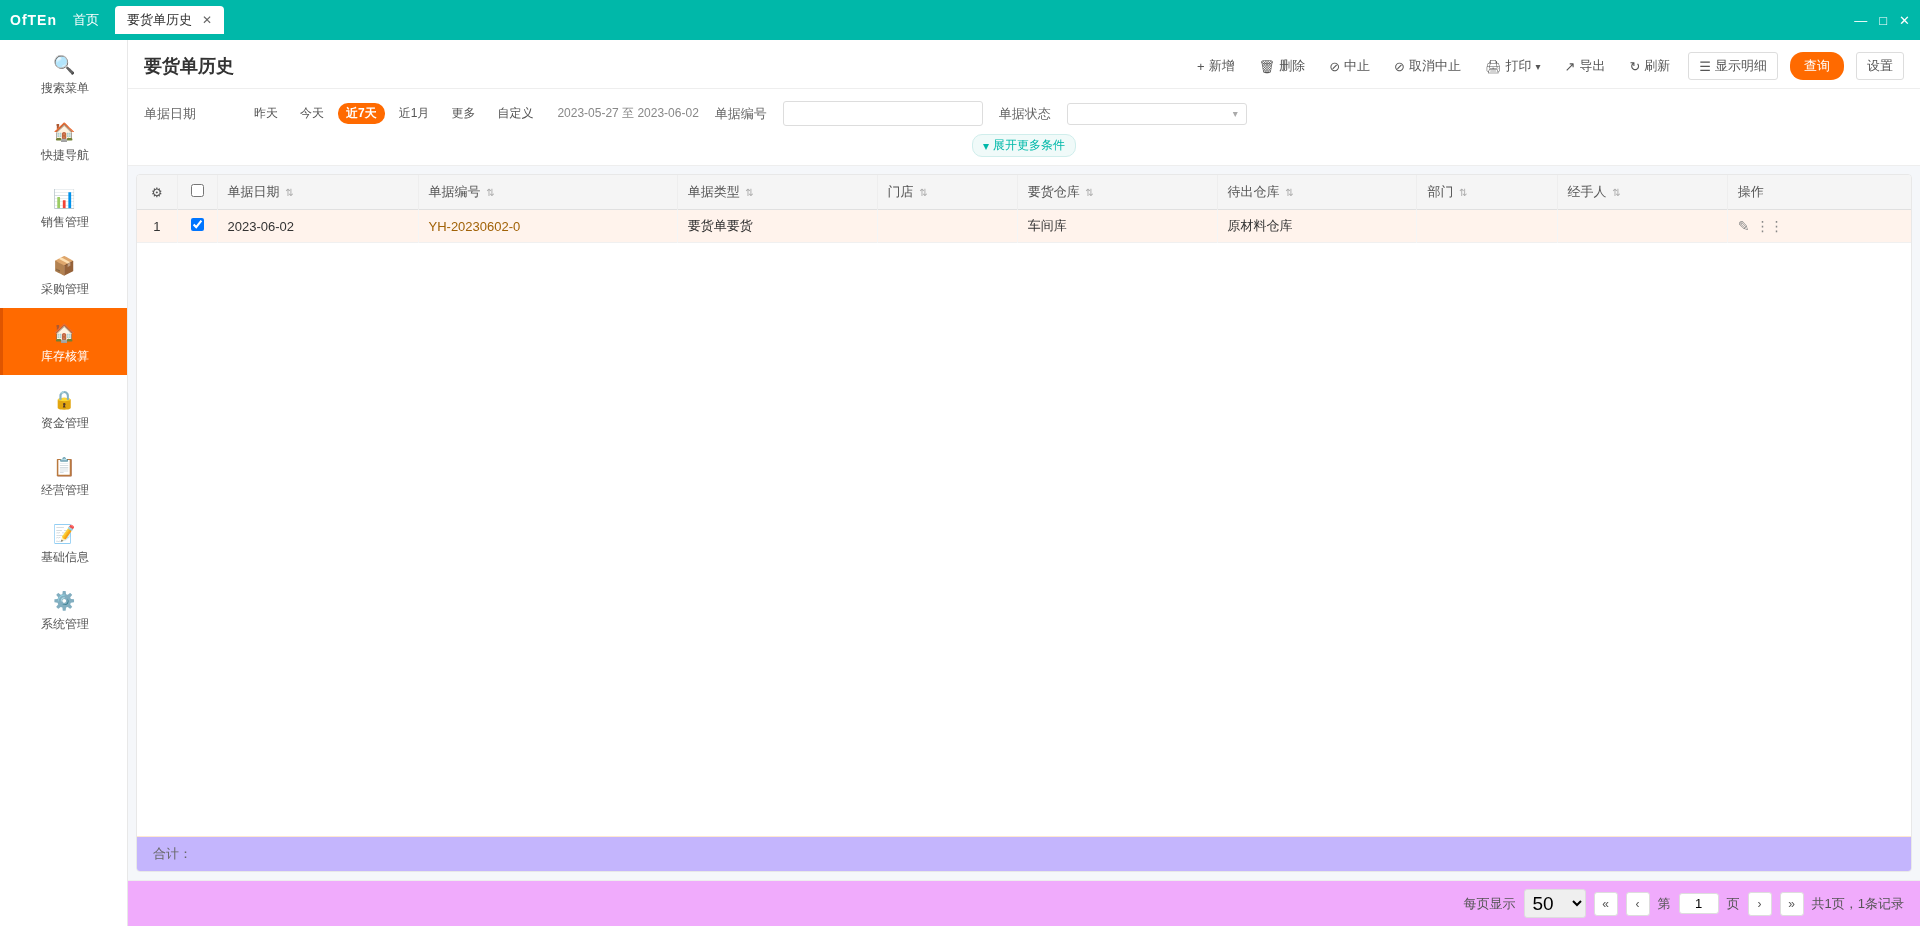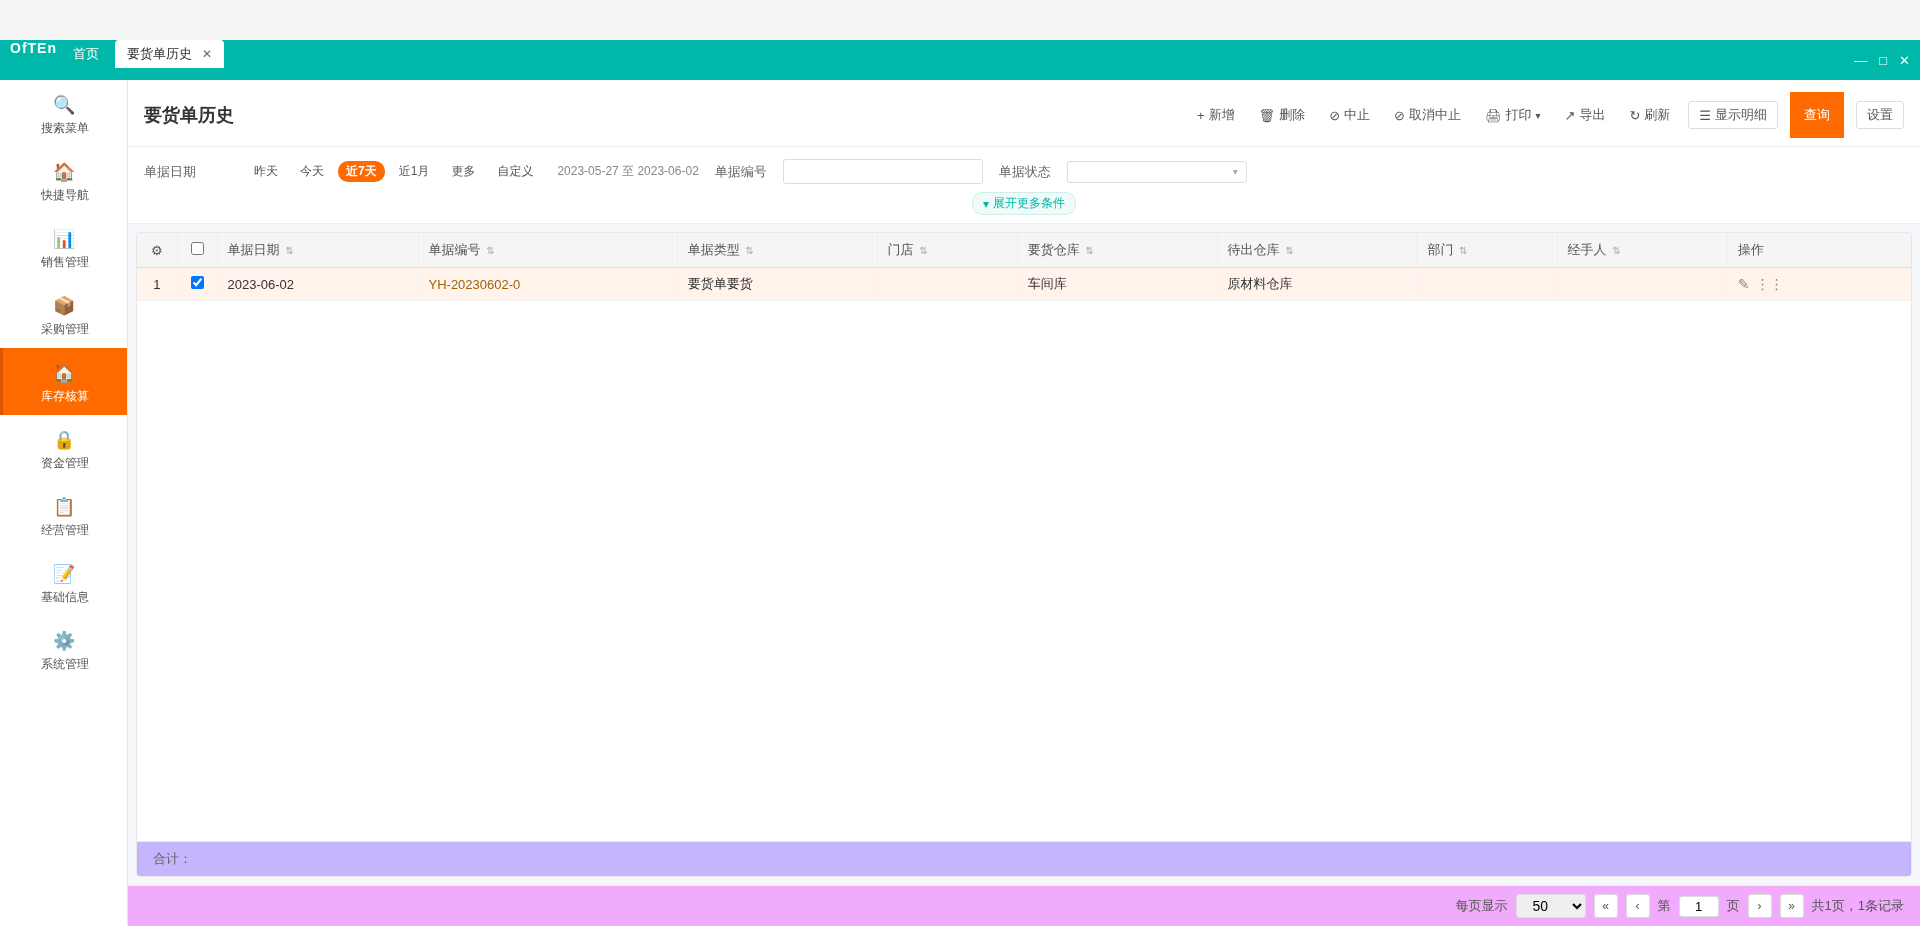--- a/index.html
+++ b/index.html
@@ -3,24 +3,24 @@
   <meta charset="utf-8">
   <style>
     * { box-sizing: border-box; margin: 0; padding: 0; }
     body { font-family: 'Microsoft YaHei', Arial, sans-serif; font-size: 13px; background: #f5f5f5; display: flex; flex-direction: column; height: 926px; overflow: hidden; }
 
     
     .top-bar {
       background: #00b8a9;
       height: 40px;
       display: flex;
+      align-items: center;
       padding: 0 10px;
       gap: 4px;
       flex-shrink: 0;
-      margin-top: 40px;
     }
     .tab-item {
       display: flex;
       align-items: center;
       padding: 0 12px;
       height: 28px;
       border-radius: 4px 4px 0 0;
       font-size: 13px;
       cursor: pointer;
       color: #fff;
@@ -122,22 +122,22 @@
       font-size: 13px;
       color: #555;
       cursor: pointer;
       padding: 4px 6px;
       border-radius: 3px;
     }
     .toolbar-btn.primary {
       background: #ff6a00;
       color: #fff;
       border: none;
-      padding: 14px 14px;
-      border-radius: 0;
+      padding: 5px 14px;
+      border-radius: 13px;
     }
     .toolbar-btn.outline {
       border: 1px solid #ddd;
       background: #fff;
       color: #555;
       padding: 4px 10px;
       border-radius: 3px;
     }
 
     
@@ -280,22 +280,22 @@
       background: #f0abfc;
       border-top: 1px solid #eee;
       gap: 8px;
       font-size: 13px;
       color: #555;
       flex-shrink: 0;
     }
     .pagination-bar select {
       border: 1px solid #ddd;
       border-radius: 3px;
-      padding: 2px 12px;
-      font-size: 14px;
+      padding: 2px 4px;
+      font-size: 19px;
     }
     .page-btn {
       display: inline-flex;
       align-items: center;
       justify-content: center;
       width: 24px;
       height: 24px;
       border: 1px solid #ddd;
       border-radius: 3px;
       cursor: pointer;

